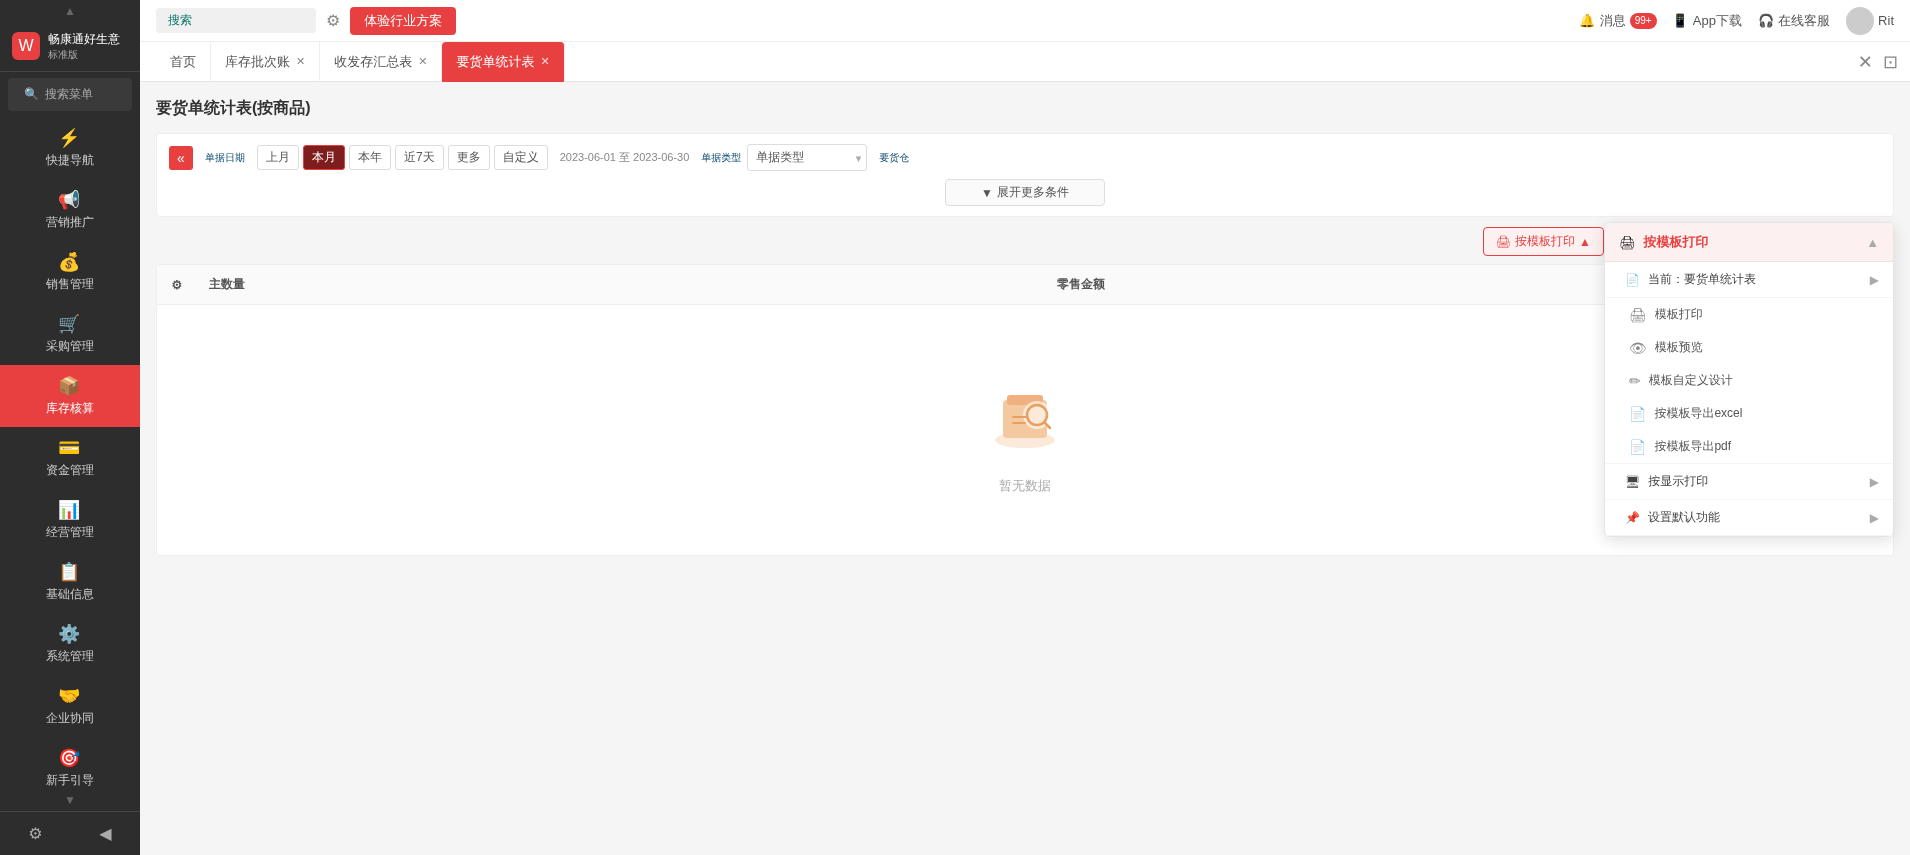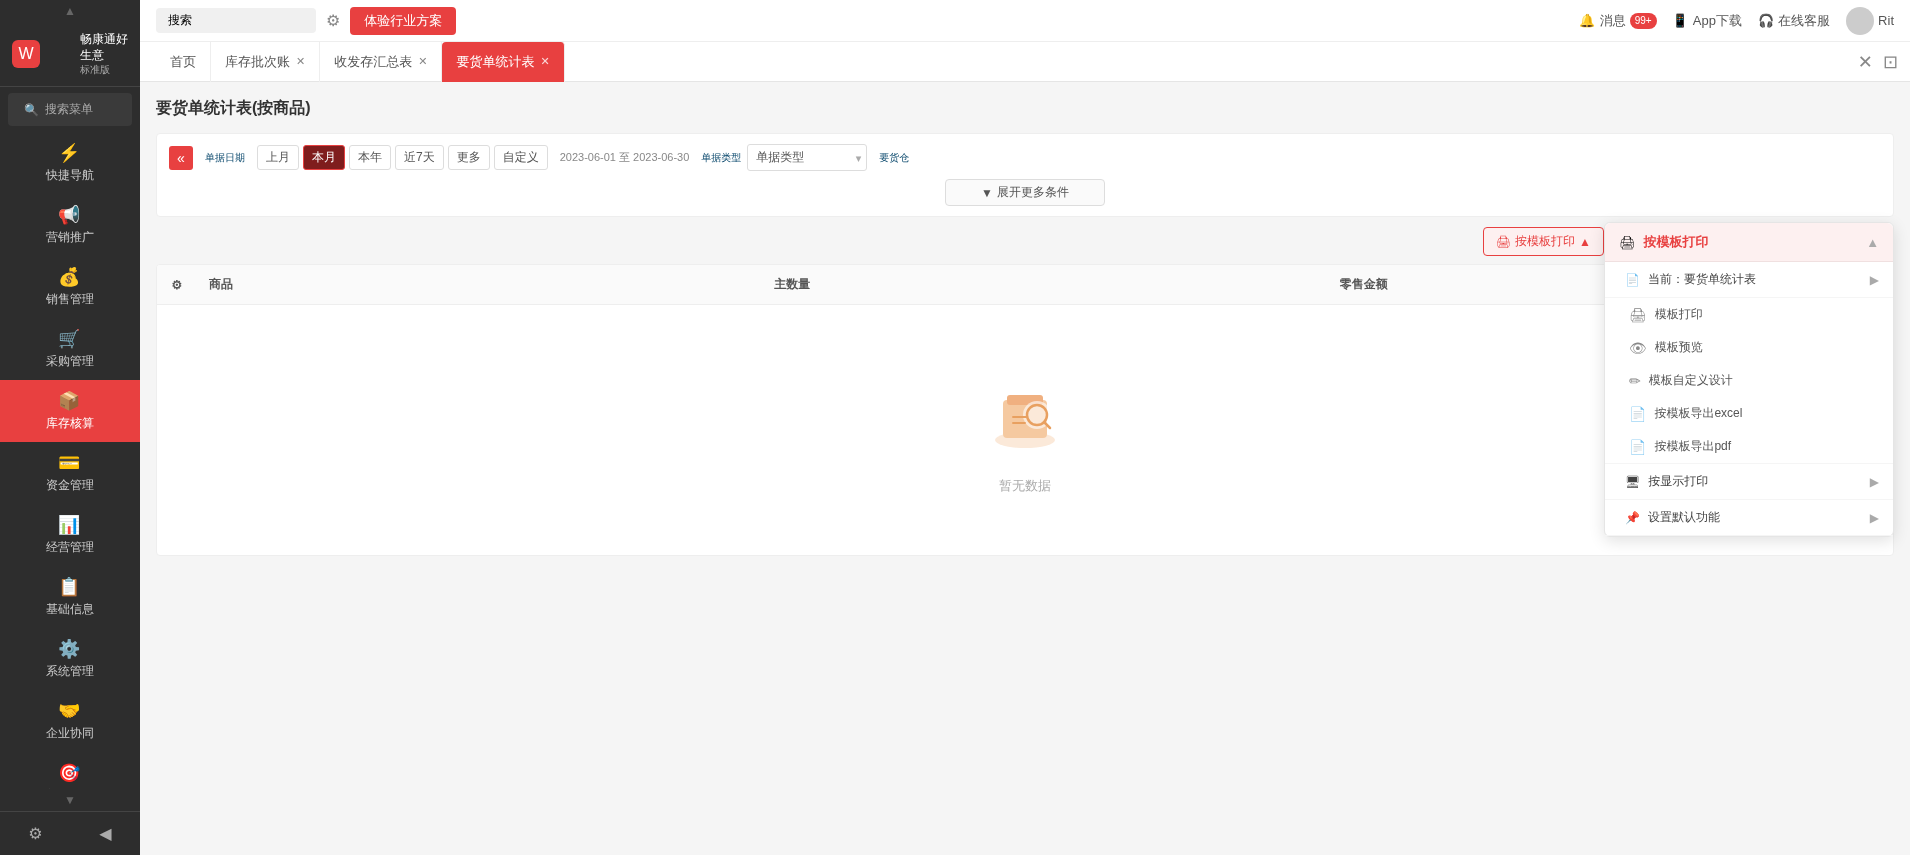--- a/index.html
+++ b/index.html
@@ -29,21 +29,21 @@
       background: #e84040;
       border-radius: 6px;
       display: flex;
       align-items: center;
       justify-content: center;
       font-size: 16px;
       color: #fff;
       margin-right: 8px;
       flex-shrink: 0;
     }
-    .sidebar-logo-text { font-size: 12px; line-height: 1.3; margin-left: 32px; }
+    .sidebar-logo-text { font-size: 12px; line-height: 1.3; }
     .sidebar-logo-text .tag { font-size: 10px; color: #aaa; }
 
     .sidebar-search {
       display: flex;
       align-items: center;
       padding: 8px 10px;
       background: #3a3a3a;
       margin: 6px 8px;
       border-radius: 4px;
       cursor: pointer;
@@ -106,21 +106,21 @@
       border-bottom: 1px solid #eee;
       justify-content: space-between;
       flex-shrink: 0;
     }
     .topbar-left { display: flex; align-items: center; gap: 10px; }
     .topbar-search {
       background: #f0f0f0;
       border-radius: 4px;
       padding: 4px 12px;
       font-size: 12px;
-      color: #000000;
+      color: #0f766e;
       width: 160px;
     }
     .topbar-gear { font-size: 16px; color: #888; cursor: pointer; }
     .topbar-btn-trial {
       background: #e84040;
       color: #fff;
       border: none;
       padding: 5px 14px;
       border-radius: 4px;
       cursor: pointer;
@@ -606,21 +606,20 @@
         <span>↻</span>
         <span>刷新</span>
       </button>
       <button class="toolbar-btn primary">查询</button>
       <button class="toolbar-btn">设置</button>
     </div>
 
     <div class="data-table">
       <div class="table-header">
         <div class="th gear">⚙</div>
-        <div class="th">商品</div>
         <div class="th">主数量</div>
         <div class="th">零售金额</div>
       </div>
       <div class="empty-state">
         <div class="empty-icon">
           <svg viewBox="0 0 100 100" width="100" height="100" xmlns="http://www.w3.org/2000/svg">
             <ellipse cx="50" cy="75" rx="30" ry="8" fill="#f5c9a0" opacity="0.4"></ellipse>
             <rect x="28" y="35" width="44" height="38" rx="4" fill="#f5c9a0"></rect>
             <rect x="32" y="30" width="36" height="10" rx="3" fill="#f0b080"></rect>
             <circle cx="62" cy="50" r="14" fill="#fff" opacity="0.6"></circle>

